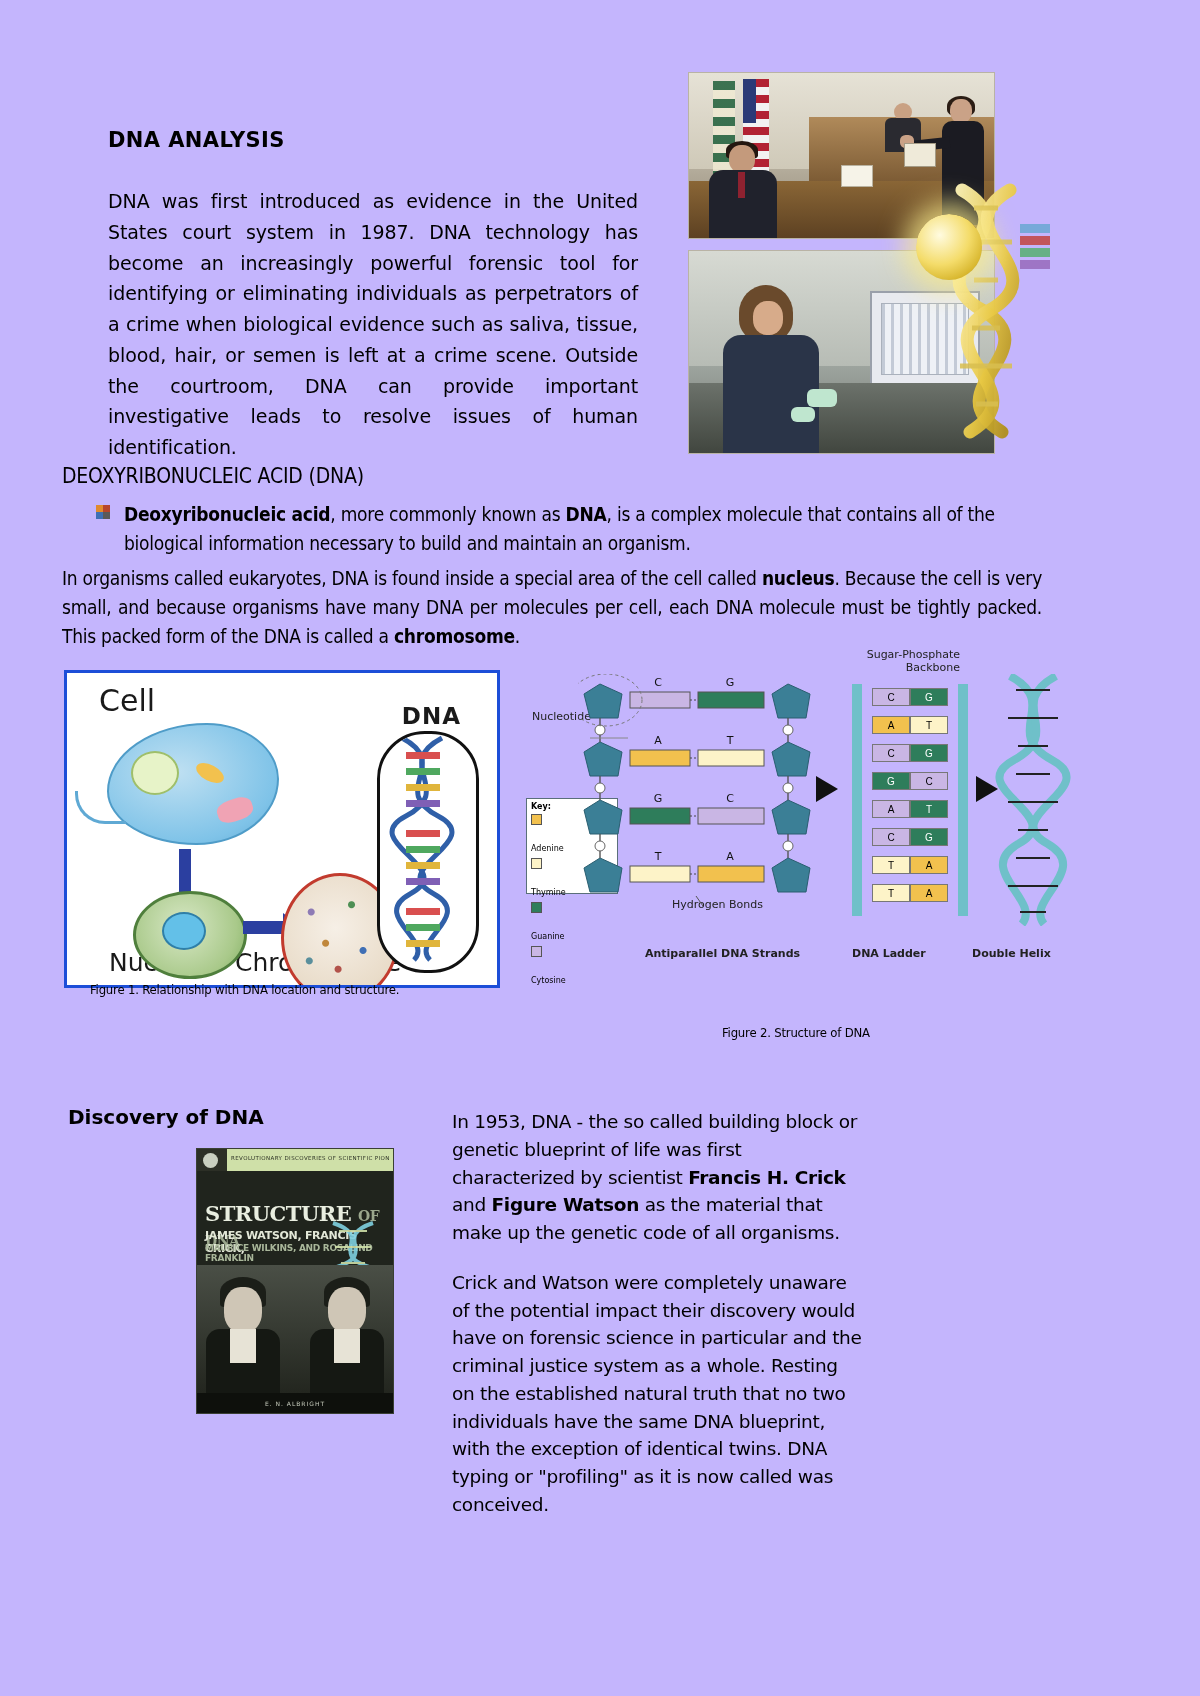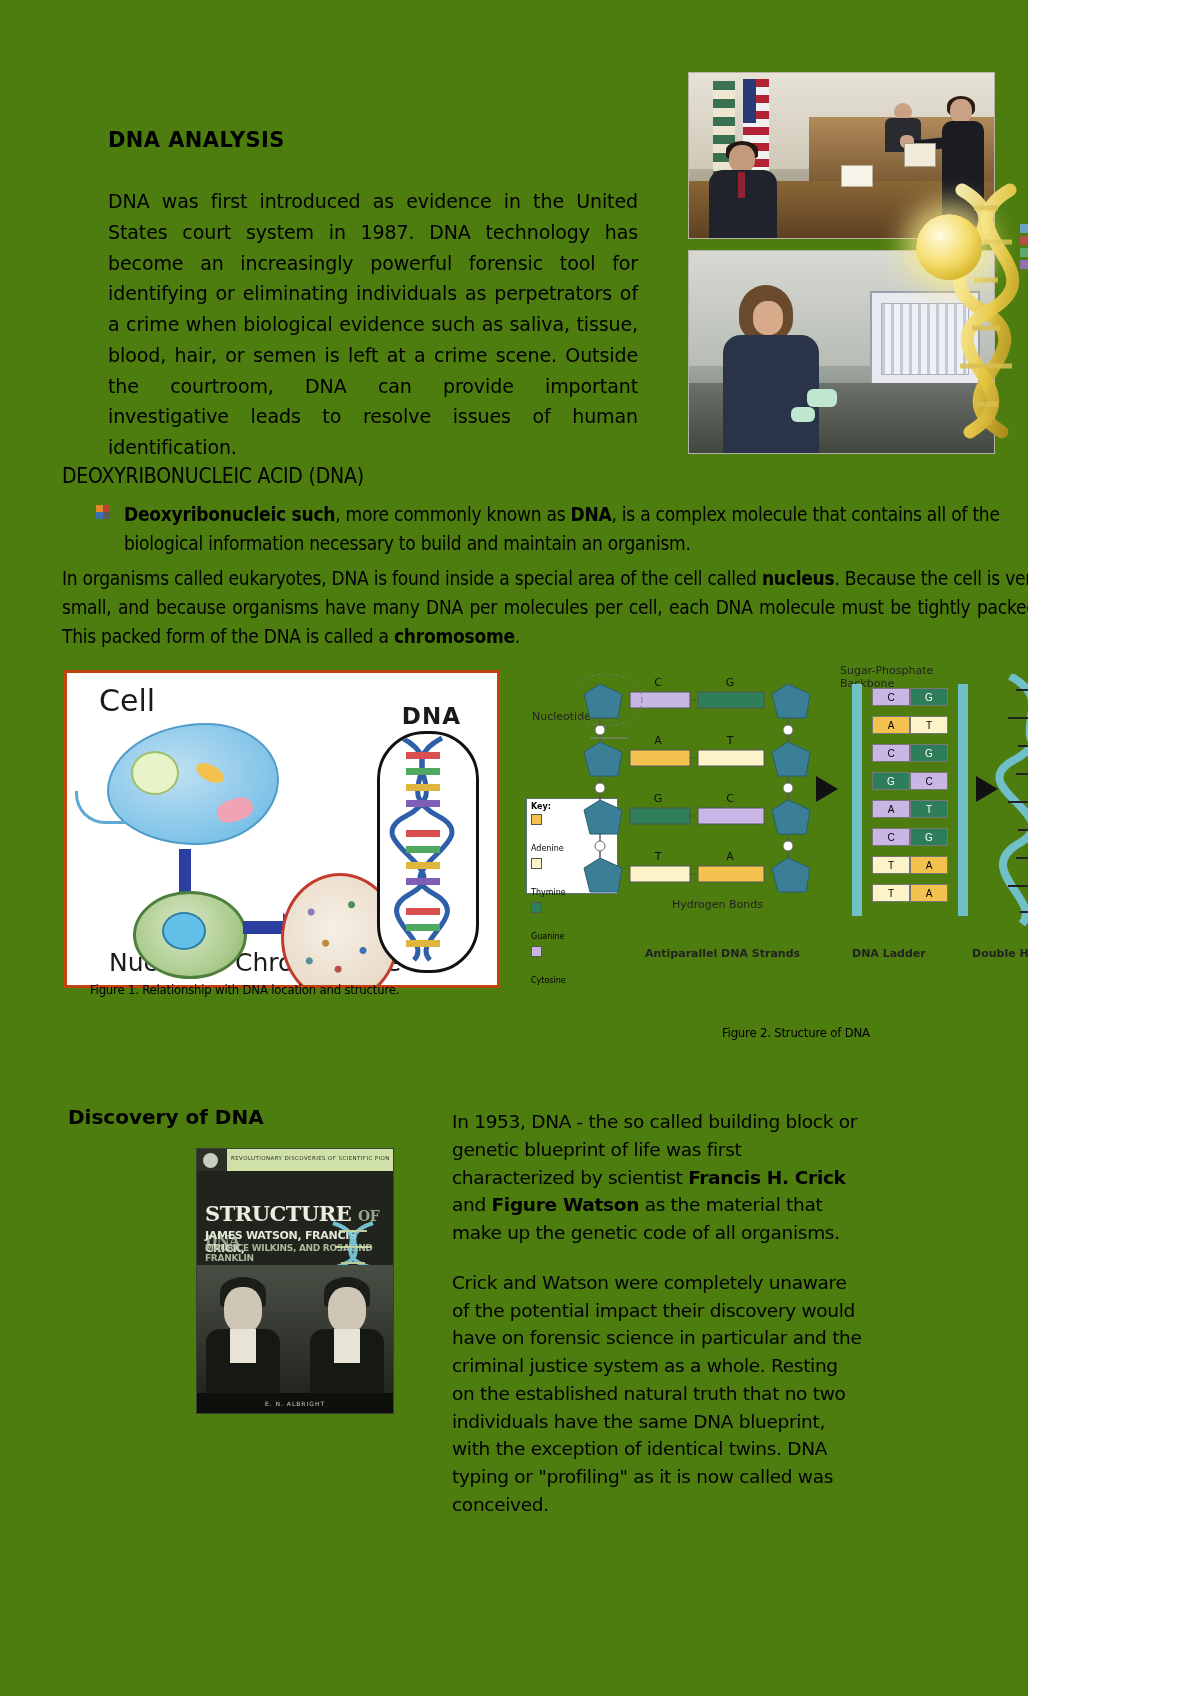--- a/index.html
+++ b/index.html
@@ -6,23 +6,23 @@
     margin: 0;
     padding: 0;
     background: #ffffff;
   }
   body {
     font-family: "Liberation Sans", sans-serif;
     color: #000000;
   }
   .page {
     position: relative;
-    width: 1028px;
+    width: 1200px;
     height: 1696px;
-    background: #4d7c0f;
+    background: #c4b5fd;
     overflow: hidden;
   }
 
   
   .intro-block {
     position: absolute;
     left: 108px;
     top: 128px;
     width: 530px;
   }
@@ -186,21 +186,21 @@
     text-align: justify;
   }
   #eukaryote-para { top: 564px; }
   b, strong { font-weight: 700; }
 
   
   .fig1 {
     position: absolute;
     left: 64px; top: 670px;
     width: 430px; height: 312px;
-    border: 3px solid #c2410c;
+    border: 3px solid #1d4ed8;
     background: #fff;
     overflow: hidden;
   }
   .fig1 .lbl { position:absolute; font-family:"DejaVu Sans", sans-serif; color:#1a1a1a; }
   .lbl-cell { left:32px; top:10px; font-size:30px; }
   .lbl-dna { right:36px; top:30px; font-size:23px; font-weight:700; letter-spacing:1px;}
   .lbl-nucleus { left:42px; bottom:8px; font-size:25px; }
   .lbl-chromosome { left:168px; bottom:8px; font-size:25px; }
 
   .cell-blob{
@@ -284,21 +284,21 @@
 
   
   .fig2 {
     position: absolute;
     left: 520px; top: 648px;
     width: 560px; height: 316px;
   }
   .fig2 .cap-sm{
     position:absolute; font-size:11px; font-family:"DejaVu Sans", sans-serif; color:#222;
   }
-  .f2-lbl-sugar{ left:320px; top:16px; width:120px; text-align:left; font-size:10px; color:#333;}
+  .f2-lbl-sugar{ left:320px; top:0; width:120px; text-align:right; font-size:10px; color:#333;}
   .f2-lbl-nucleotide{ left:12px; top:62px; font-size:9px; color:#333;}
   .f2-lbl-hbond{ left:152px; top:250px; font-size:10px; color:#333;}
   .f2-cap-1{ left:125px; bottom:4px; font-size:11px; font-weight:700;}
   .f2-cap-2{ left:332px; bottom:4px; font-size:11px; font-weight:600;}
   .f2-cap-3{ left:452px; bottom:4px; font-size:11px; font-weight:600;}
 
   .keybox{
     position:absolute; left:6px; top:150px; width:92px; height:96px;
     border:1px solid #5a6f7a; background:#fff;
     font-size:8px; font-family:"DejaVu Sans", sans-serif; padding:3px 4px;
@@ -490,21 +490,21 @@
   <div class="section-head" id="dna-section-head">DEOXYRIBONUCLEIC ACID (DNA)</div>
 
   <div class="bullet-row">
     <div class="bullet-mark">
       <span class="bm1"></span>
         <span class="bm2"></span>
         <span class="bm3"></span>
         <span class="bm4"></span>
     </div>
     <div class="bullet-text">
-      <b>Deoxyribonucleic such</b><span>, more commonly known as </span><b>DNA</b><span>, is a complex molecule that contains all of the biological information necessary to build and maintain an organism.</span>
+      <b>Deoxyribonucleic acid</b><span>, more commonly known as </span><b>DNA</b><span>, is a complex molecule that contains all of the biological information necessary to build and maintain an organism.</span>
     </div>
   </div>
 
   <div class="para-narrow" id="eukaryote-para">
     <span>In organisms called eukaryotes, DNA is found inside a special area of the cell called </span><b>nucleus</b><span>. Because the cell is very small, and because organisms have many DNA per molecules per cell, each DNA molecule must be tightly packed. This packed form of the DNA is called a </span><b>chromosome</b><span>.</span>
   </div>
 
   <div class="fig1">
     <div class="lbl lbl-cell">Cell</div>
     <div class="lbl lbl-dna">DNA</div>

